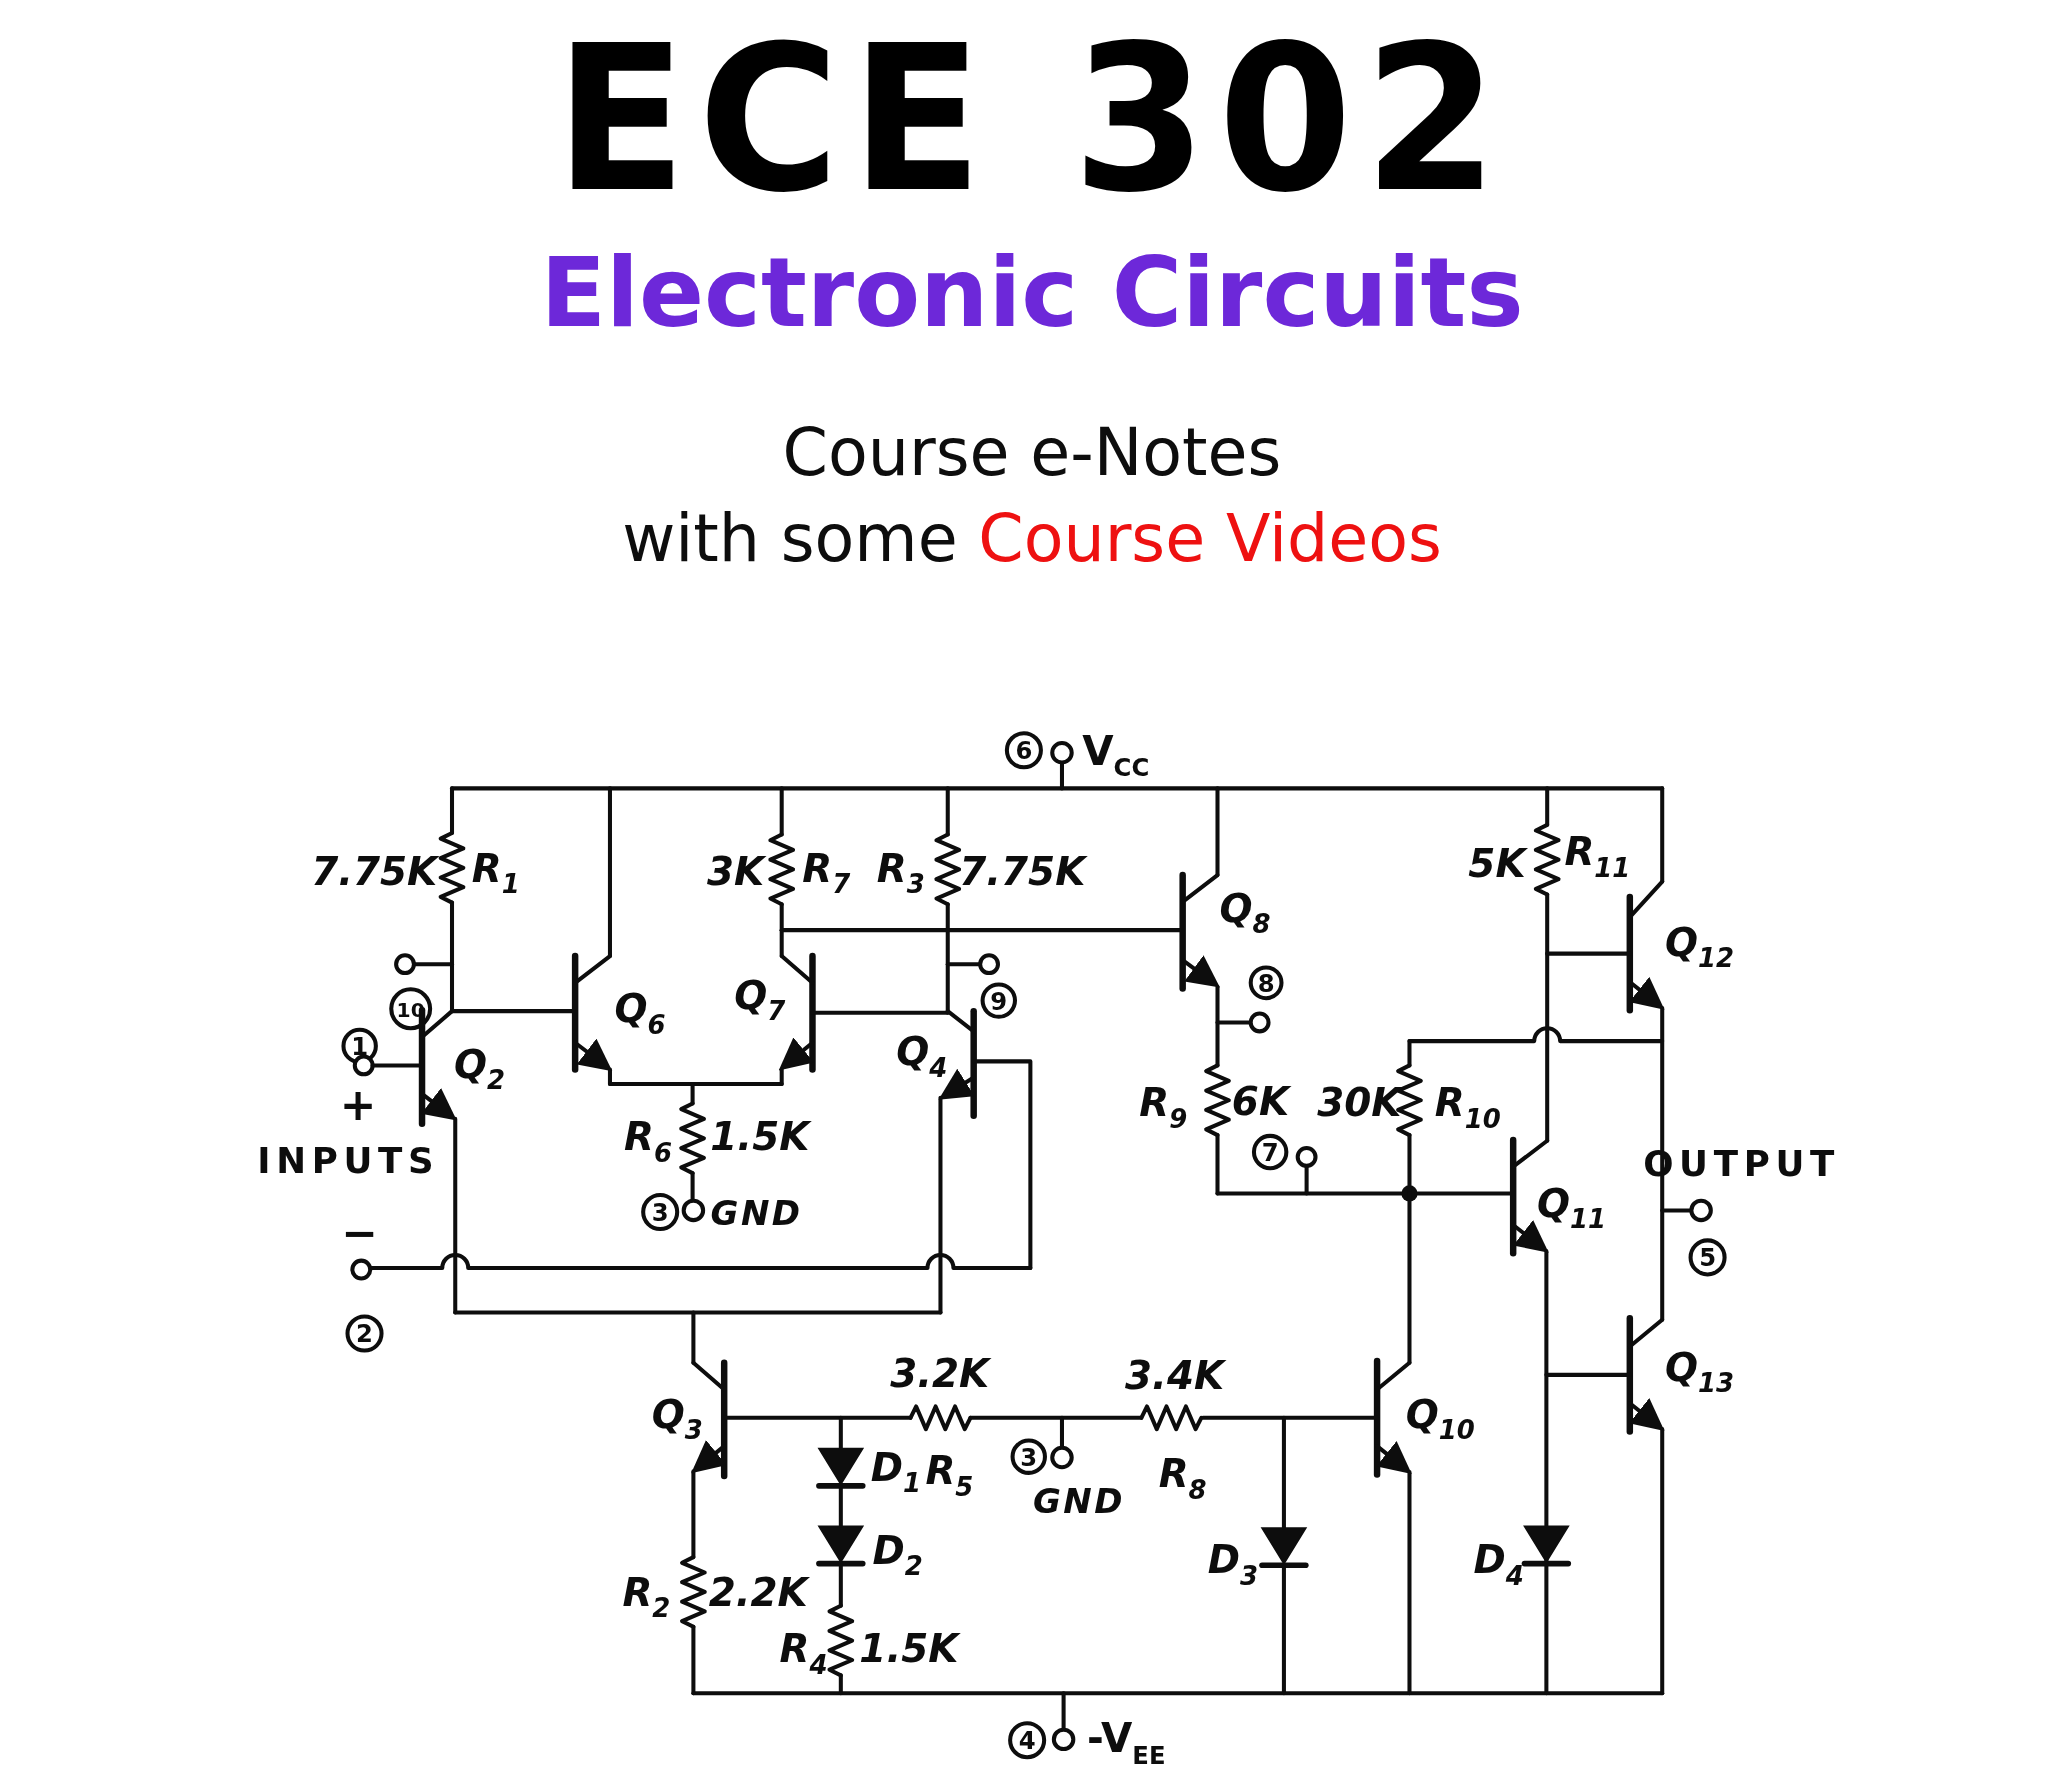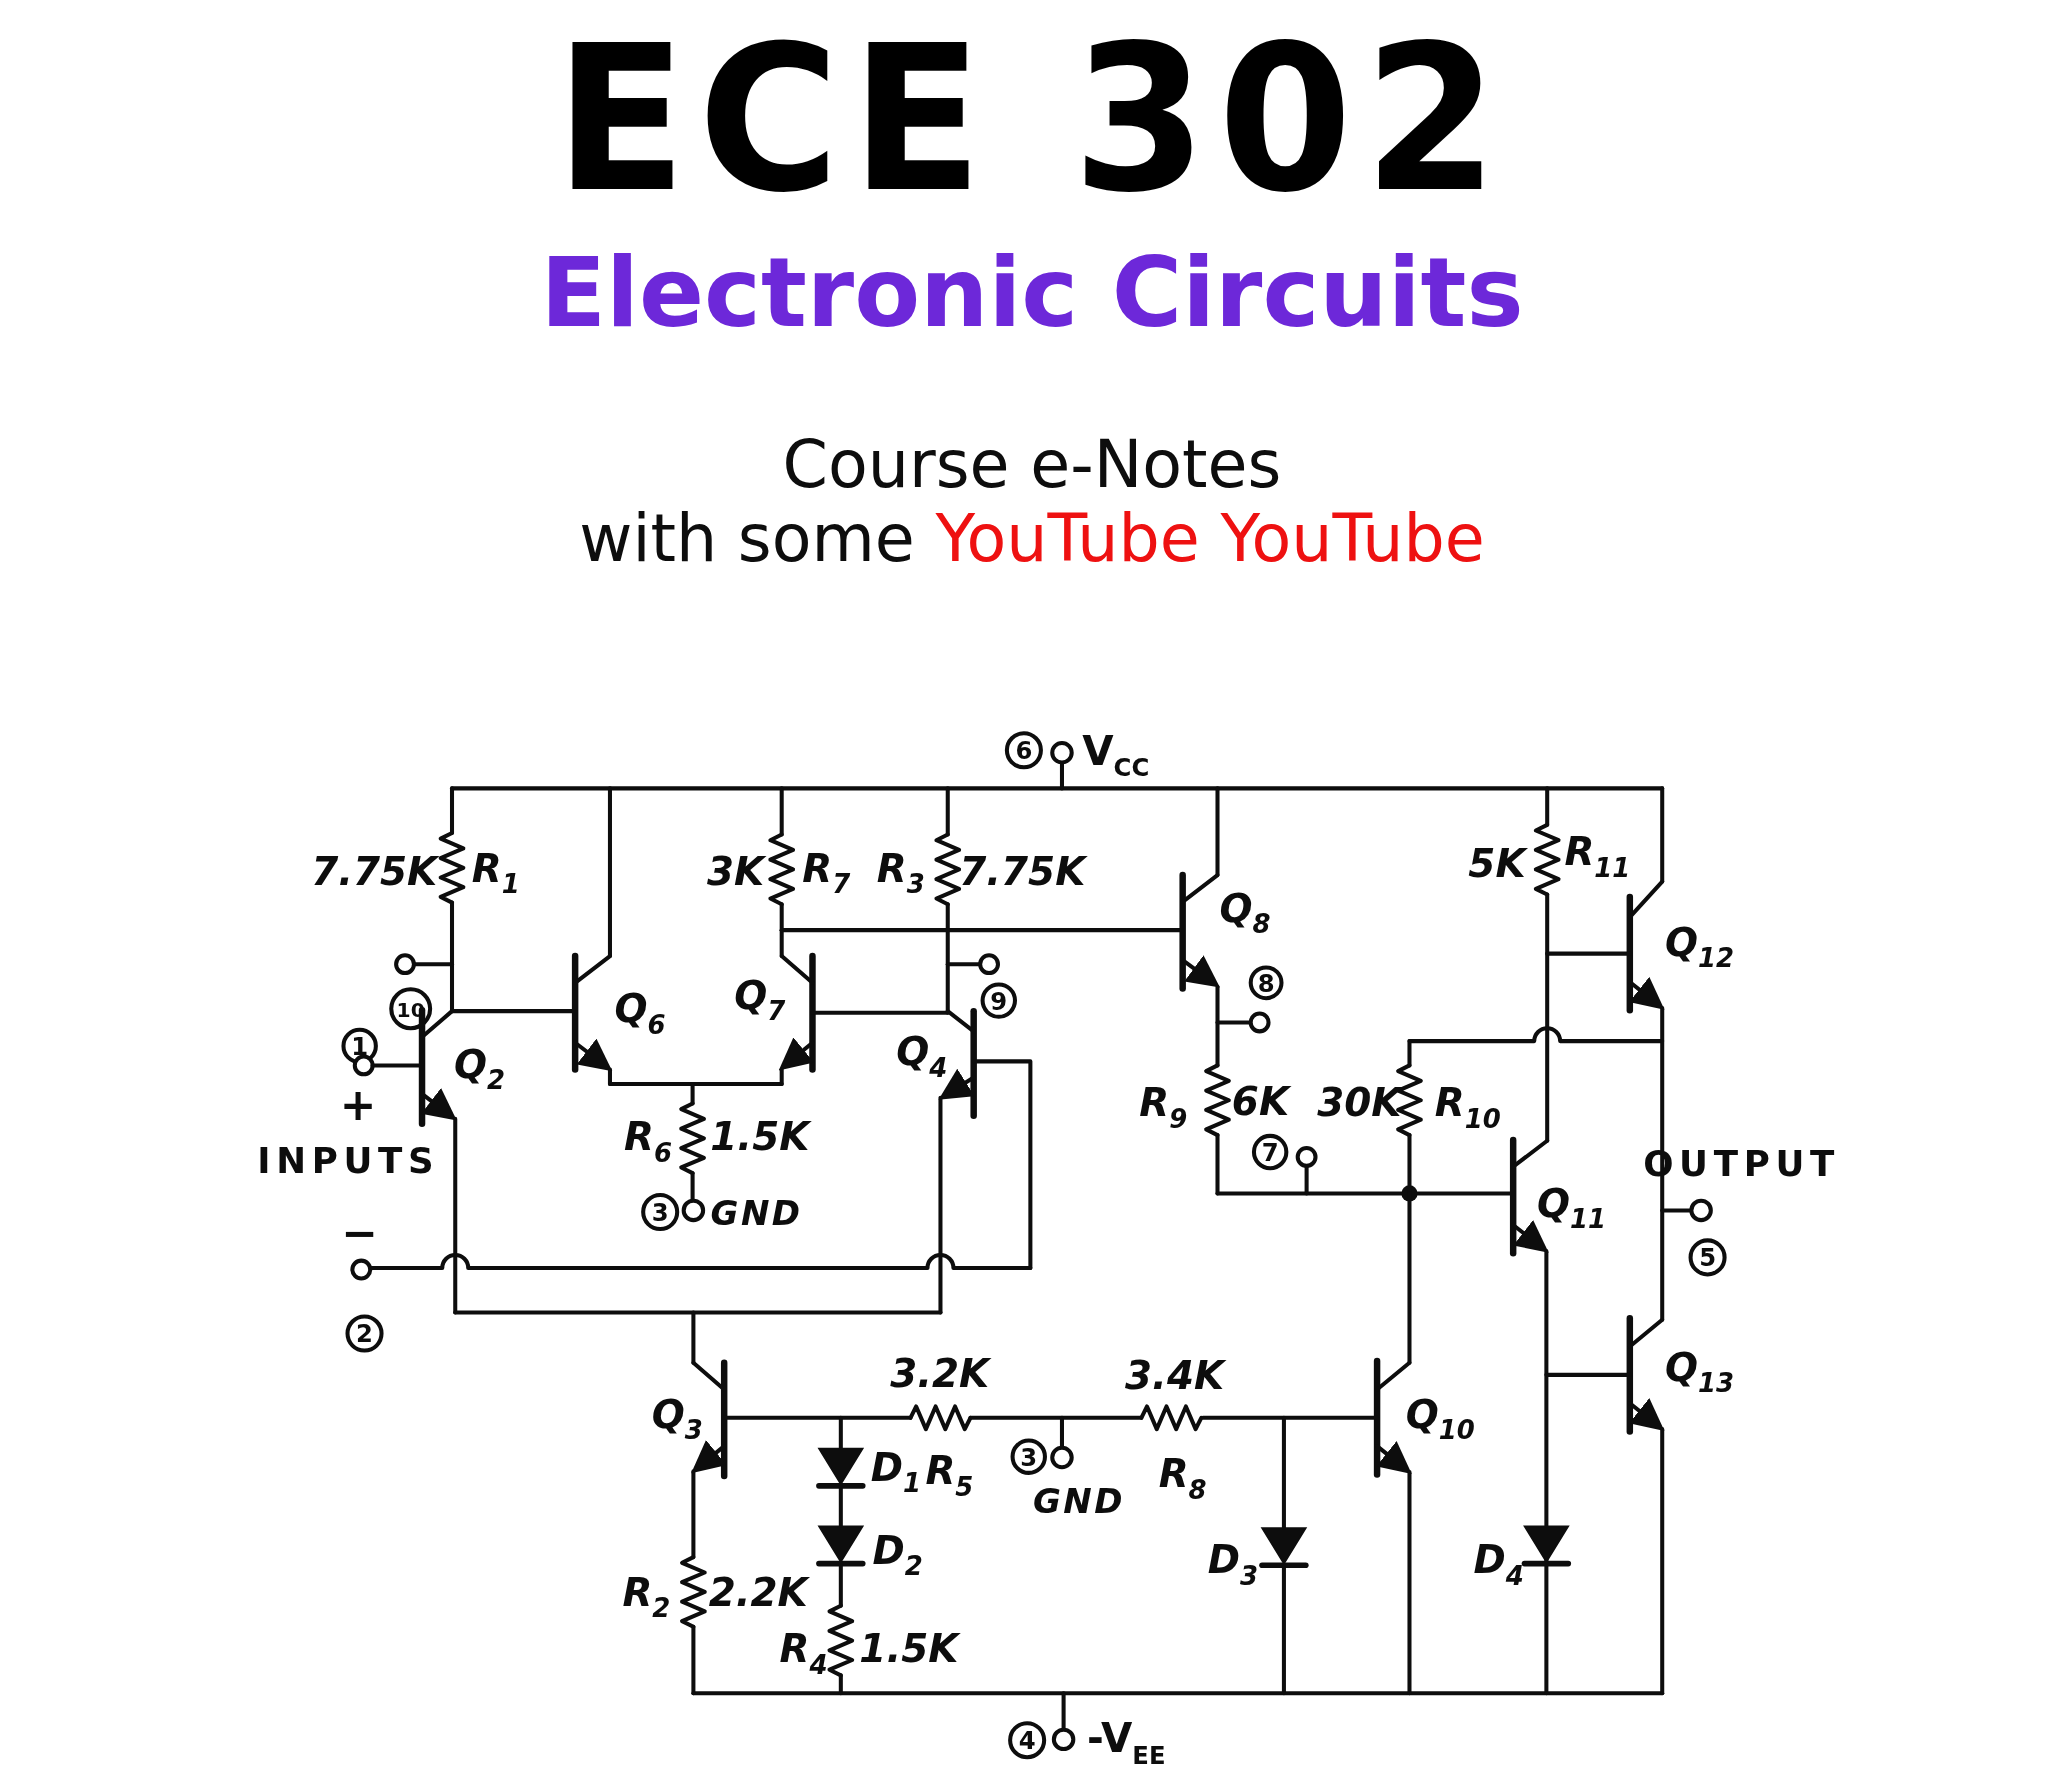--- a/index.html
+++ b/index.html
@@ -6,21 +6,21 @@
   body{
     width:2064px;height:1789px;position:relative;background:#ffffff;
     font-family:"DejaVu Sans",sans-serif;overflow:hidden;
   }
   .hdr{position:absolute;left:0;width:2064px;text-align:center;white-space:nowrap;}
   .ece{
     top:6.5px;font-size:193px;font-weight:900;letter-spacing:11.3px;color:#000;
     transform:scaleY(1.04);font-family:"DejaVu Sans",sans-serif;
   }
   .etitle{top:237px;font-size:96px;font-weight:bold;color:#6d28d9;}
-  .sub1{top:415px;font-size:65px;font-weight:500;color:#0d0d0d;margin-top:12px;}
+  .sub1{top:415px;font-size:65px;font-weight:500;color:#0d0d0d;}
   .sub2{top:501px;font-size:65px;font-weight:500;color:#0d0d0d;}
   .sub2 .yt{color:#ee1111;}
   svg{position:absolute;left:0;top:0;}
   .wire{stroke:#0d0d0d;stroke-width:5;fill:none;stroke-linecap:round;stroke-linejoin:round;}
   .bar{stroke:#0d0d0d;stroke-width:8;fill:none;stroke-linecap:round;}
   .thick{stroke:#0d0d0d;stroke-width:7;fill:none;stroke-linecap:round;}
   .oterm{fill:#fff;stroke:#0d0d0d;stroke-width:5;}
   .cterm{fill:#fff;stroke:#0d0d0d;stroke-width:5;}
   .dot{fill:#0d0d0d;stroke:none;}
   .diode{fill:#0d0d0d;stroke:#0d0d0d;stroke-width:2;}
@@ -35,21 +35,21 @@
   .sign{font:600 54px "DejaVu Sans",sans-serif;text-anchor:middle;}
   .pwr{font:600 50px "DejaVu Sans",sans-serif;}
   .pwr .sub{font-size:30px;}
 </style>
 </head>
 <body>
 
 <div class="hdr ece">ECE 302</div>
 <div class="hdr etitle">Electronic Circuits</div>
 <div class="hdr sub1">Course e-Notes</div>
-<div class="hdr sub2"><span>with some </span><span class="yt">YouTube YouTube</span></div>
+<div class="hdr sub2"><span>with some </span><span class="yt">Course Videos</span></div>
 
 <svg width="2064" height="1789" viewBox="0 0 2548 2208">
   <defs>
     <marker id="arr" viewBox="0 0 12 12" refX="9" refY="6" markerWidth="8" markerHeight="8" orient="auto">
       <path d="M0,0 L12,6 L0,12 z" fill="#0d0d0d"></path>
     </marker>
   </defs>
 
   <g>
     <path class="wire" d="M558,973 H2052"></path>

